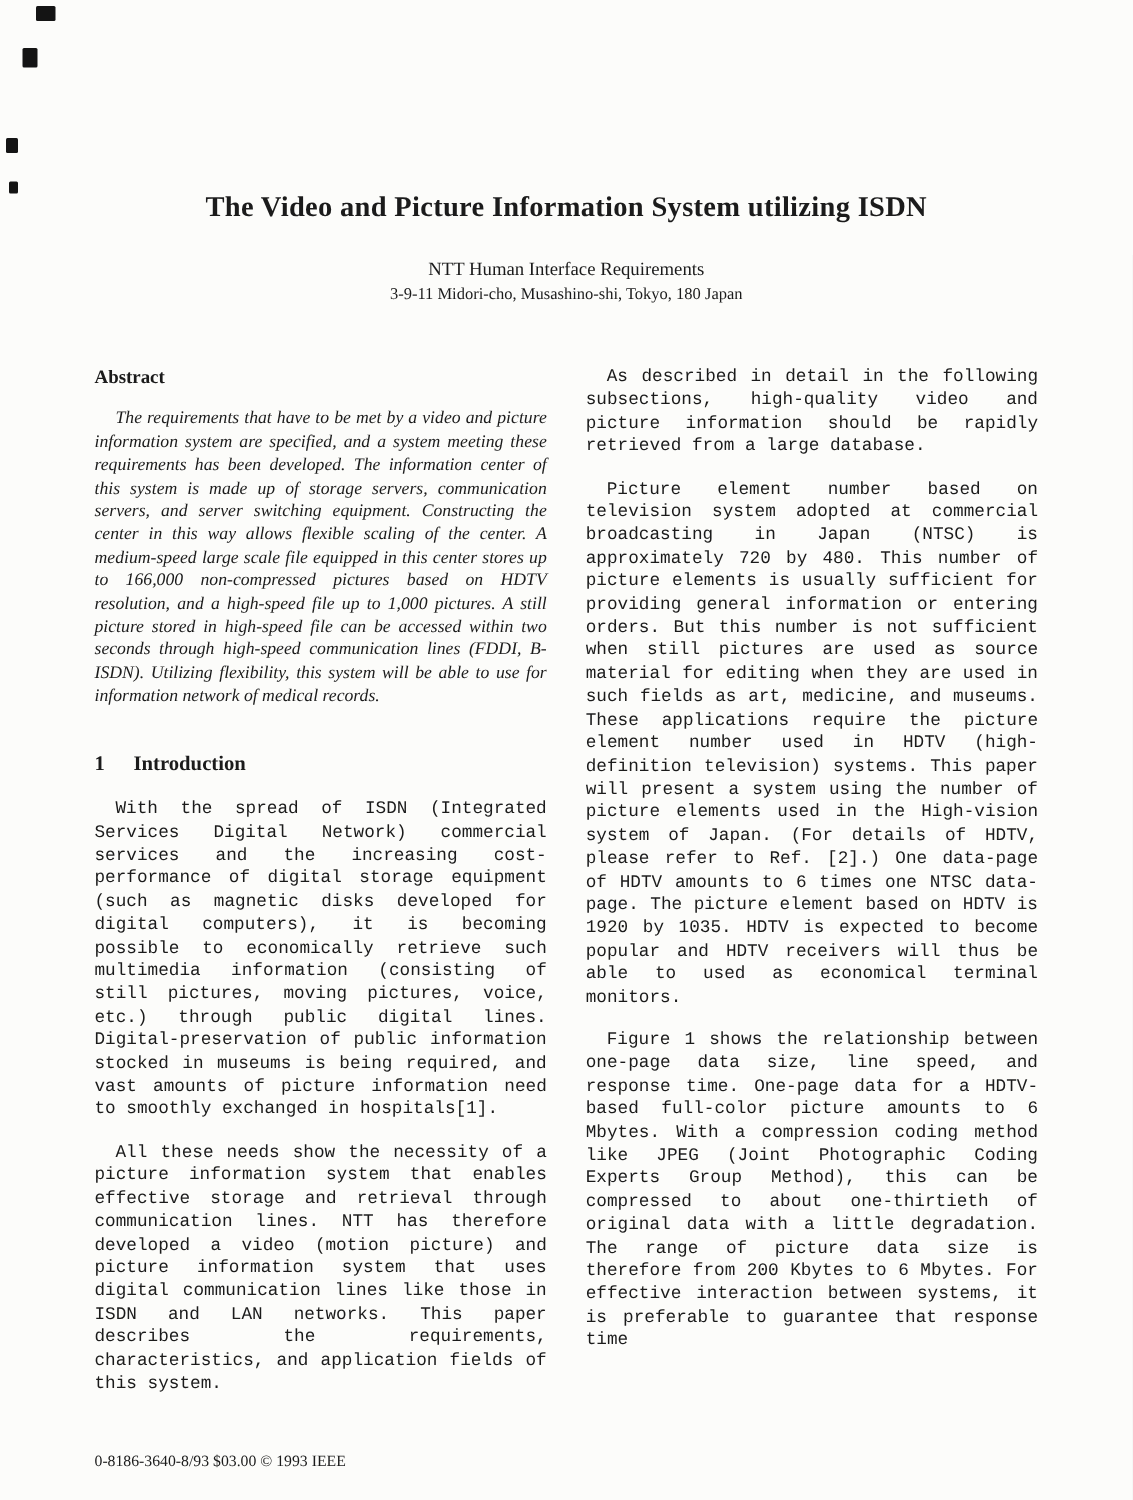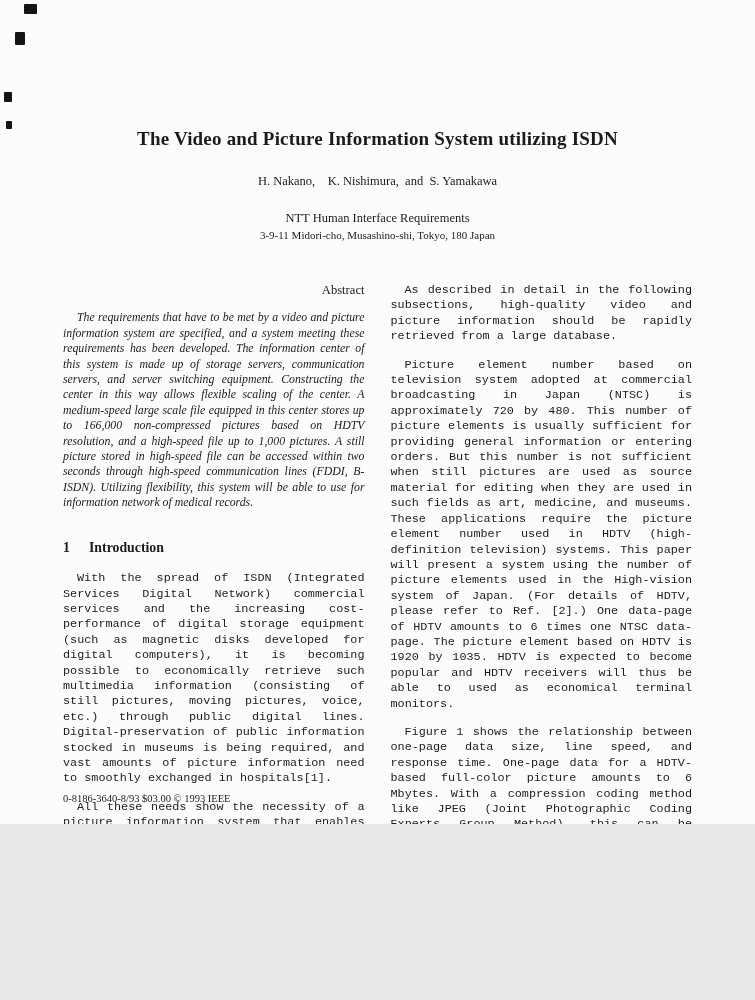--- a/index.html
+++ b/index.html
@@ -2,21 +2,21 @@
 <html><head>
 <meta charset="utf-8">
 <style>
   * { box-sizing: border-box; }
   html, body { margin: 0; padding: 0; }
   body { background: #e9e9e7; }
 
   .page {
     position: relative;
     width: 755px;
-    height: 824px;
+    height: 1000px;
     margin: 0 auto;
     background: #fcfcfa;
     color: #1b1b1b;
     font-family: "Liberation Serif", serif;
     overflow: hidden;
   }
 
   
   .mark { position: absolute; background: #141414; border-radius: 1px; }
   .m1 { left: 24px; top: 4px;  width: 13px; height: 10px; }
@@ -44,23 +44,23 @@
     gap: 26px;
     padding: 0 63px;
     margin-top: 42px;
     text-align: justify;
   }
   .col { width: 302px; font-size: 11.8px; line-height: 15.4px; }
   .col > :first-child { margin-top: 0; }
 
   .abstract-h {
     margin: 2px 0 12px;
-    text-align: right;
+    text-align: left;
     font-size: 12.6px;
-    font-weight: normal;
+    font-weight: bold;
   }
   .abstract-body {
     font-style: italic;
     margin: 0;
     text-indent: 14px;
   }
 
   .sec-h {
     margin: 28px 0 15px;
     font-size: 13.8px;
@@ -105,21 +105,20 @@
 
 <div class="page">
 
   <div class="mark m1"></div>
   <div class="mark m2"></div>
   <div class="mark m3"></div>
   <div class="mark m4"></div>
 
   <div class="header">
     <h1 class="title">The Video and Picture Information System utilizing ISDN</h1>
-    <div class="authors">H. Nakano,    K. Nishimura,  and  S. Yamakawa</div>
     <div class="affil1">NTT Human Interface Requirements</div>
     <div class="affil2">3-9-11 Midori-cho, Musashino-shi, Tokyo, 180 Japan</div>
   </div>
 
   <div class="columns">
 
     <div class="col">
       <h3 class="abstract-h">Abstract</h3>
       <p class="abstract-body">The requirements that have to be met by a video and picture information system are specified, and a system meeting these requirements has been developed. The information center of this system is made up of storage servers, communication servers, and server switching equipment. Constructing the center in this way allows flexible scaling of the center. A medium-speed large scale file equipped in this center stores up to 166,000 non-compressed pictures based on HDTV resolution, and a high-speed file up to 1,000 pictures. A still picture stored in high-speed file can be accessed within two seconds through high-speed communication lines (FDDI, B-ISDN). Utilizing flexibility, this system will be able to use for information network of medical records.</p>
 

